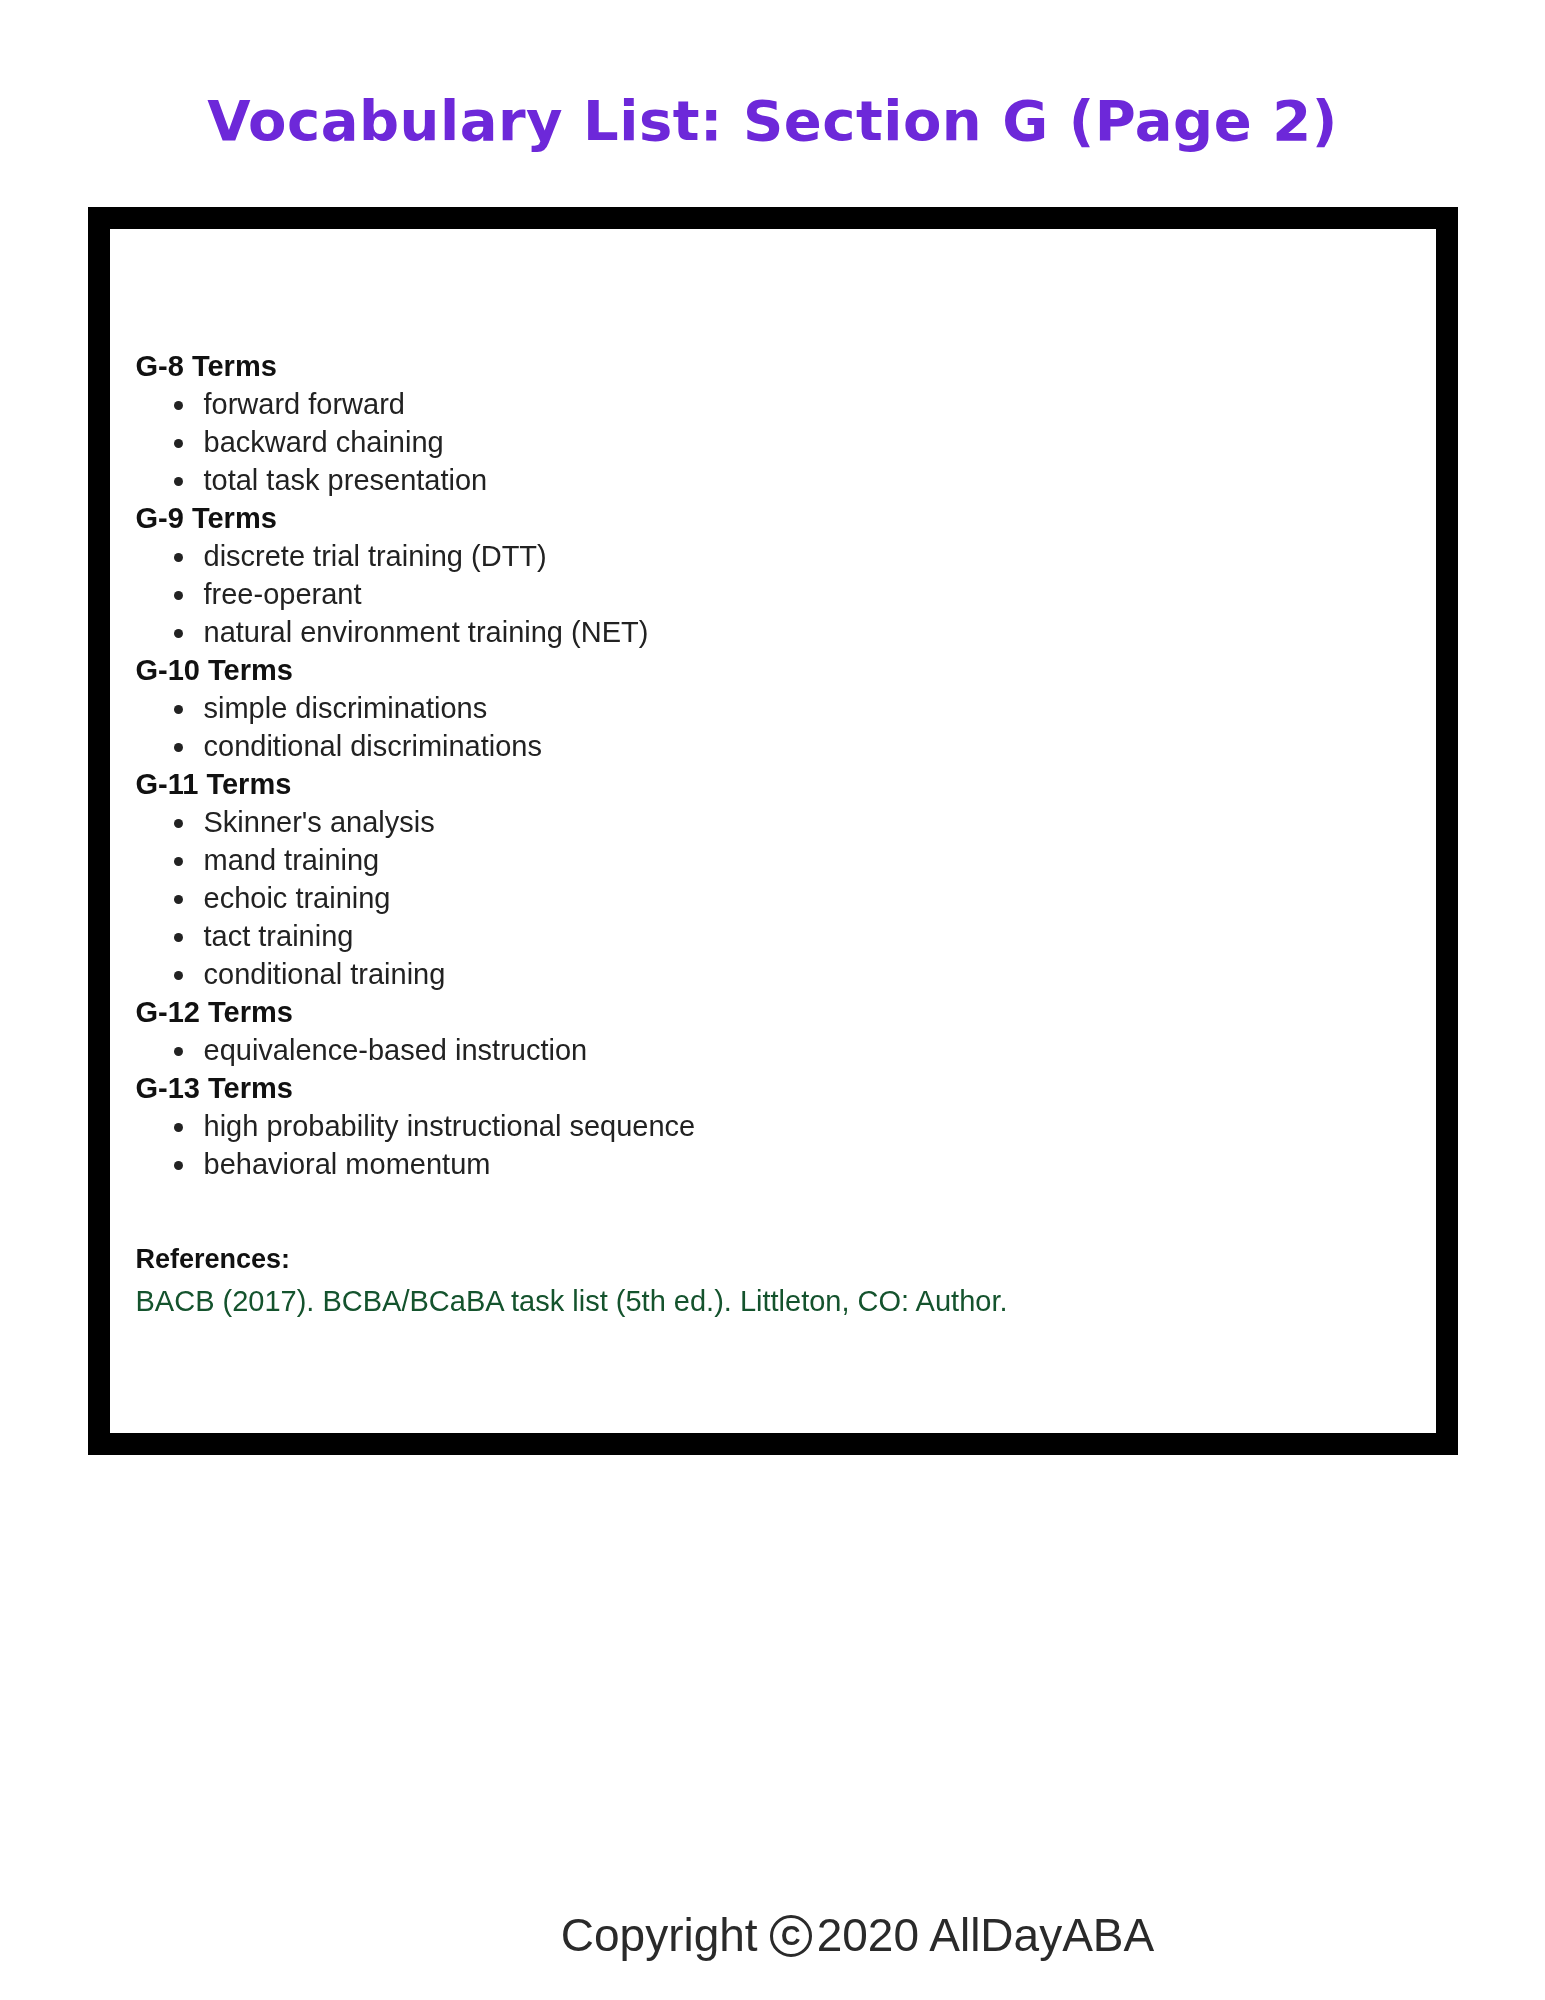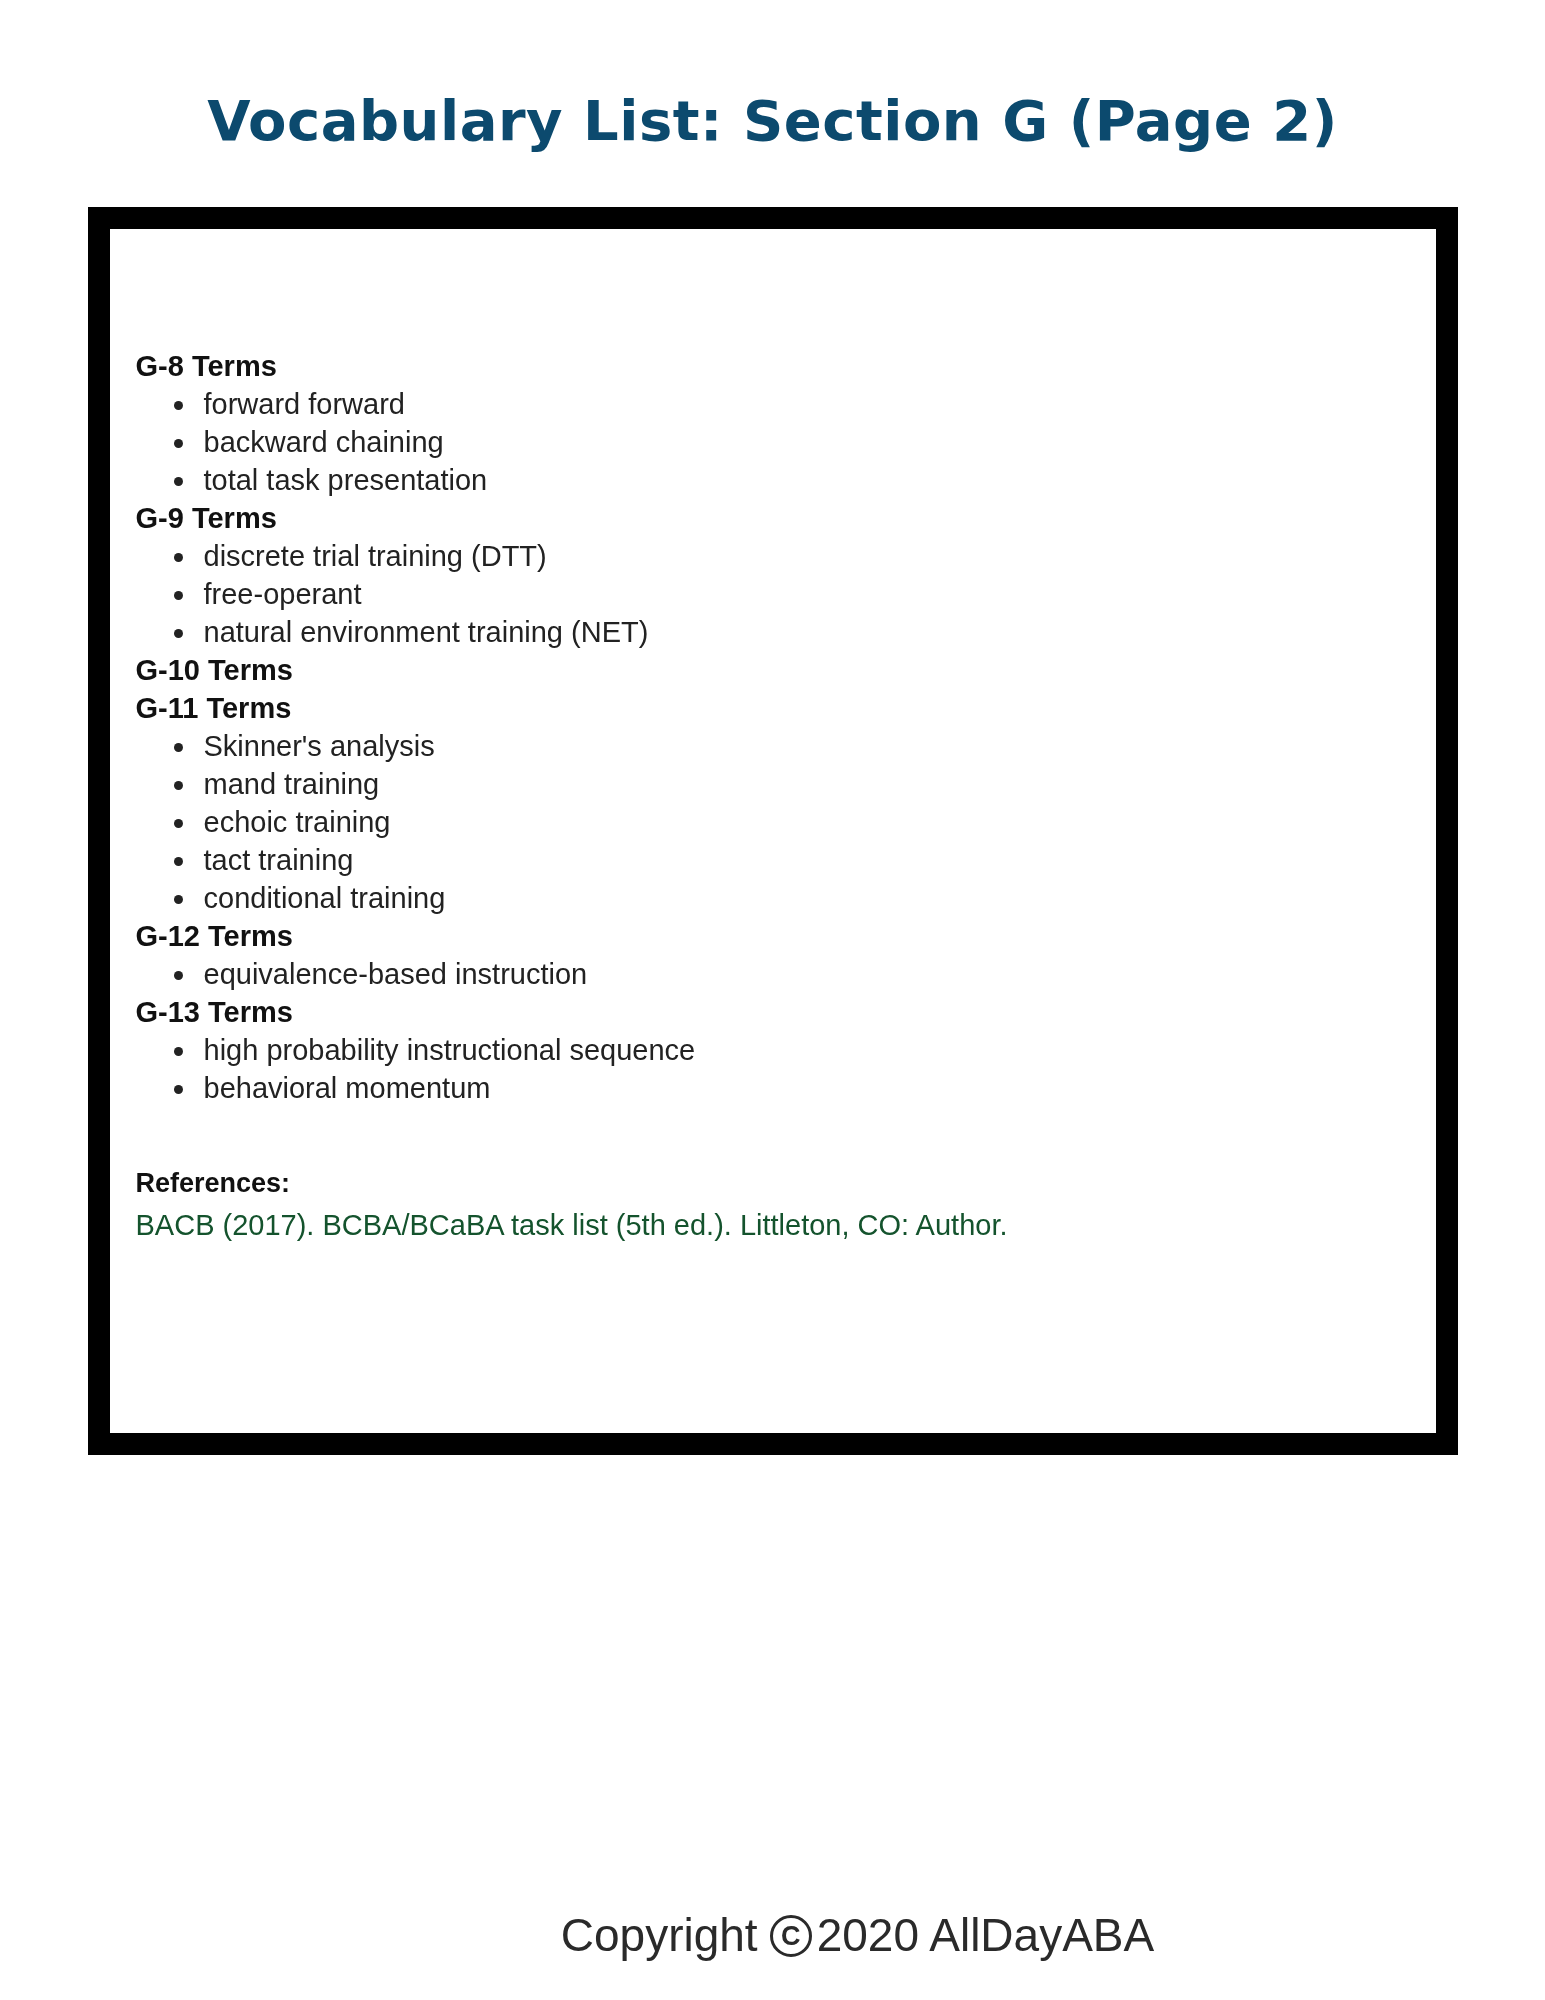--- a/index.html
+++ b/index.html
@@ -12,21 +12,21 @@
     color: #1e1e1e;
     overflow: hidden;
   }
   .page-title {
     padding-top: 88px;
     text-align: center;
     font-family: "DejaVu Sans", sans-serif;
     font-weight: bold;
     font-size: 56px;
     letter-spacing: 0.5px;
-    color: #0c4a6e;
+    color: #6d28d9;
   }
   .content-box {
     width: 1370px;
     height: 1248px;
     margin: 54px auto 8px auto;
     border: 22px solid #000000;
     background: #ffffff;
     padding: 118px 40px 16px 26px;
   }
   .sec-heading {
@@ -103,20 +103,24 @@
           <li>backward chaining</li>
           <li>total task presentation</li>
         </ul>
         <div class="sec-heading">G-9 Terms</div>
         <ul class="term-list">
           <li>discrete trial training (DTT)</li>
           <li>free-operant</li>
           <li>natural environment training (NET)</li>
         </ul>
         <div class="sec-heading">G-10 Terms</div>
+        <ul class="term-list">
+          <li>simple discriminations</li>
+          <li>conditional discriminations</li>
+        </ul>
         <div class="sec-heading">G-11 Terms</div>
         <ul class="term-list">
           <li>Skinner's analysis</li>
           <li>mand training</li>
           <li>echoic training</li>
           <li>tact training</li>
           <li>conditional training</li>
         </ul>
         <div class="sec-heading">G-12 Terms</div>
         <ul class="term-list">

